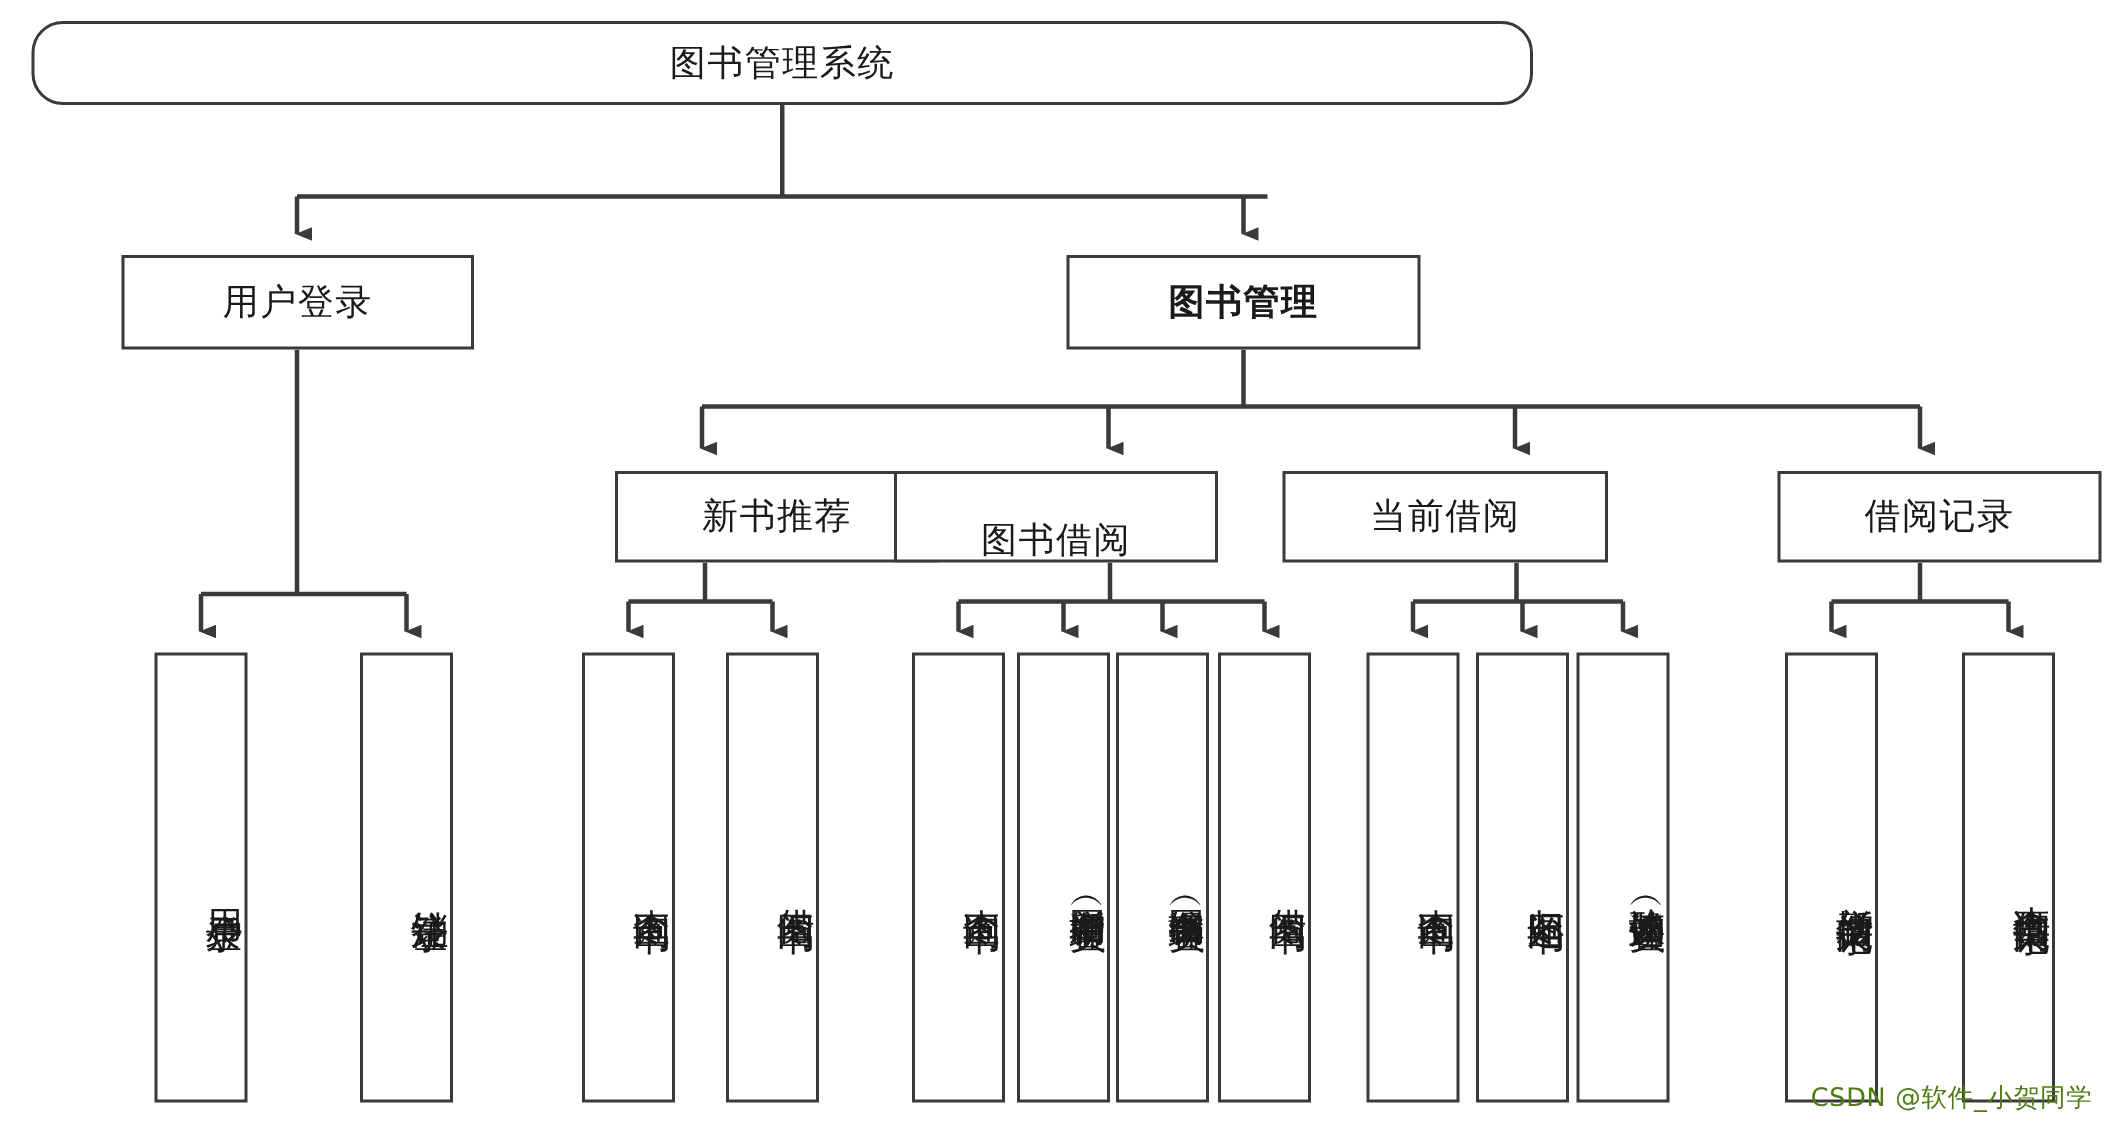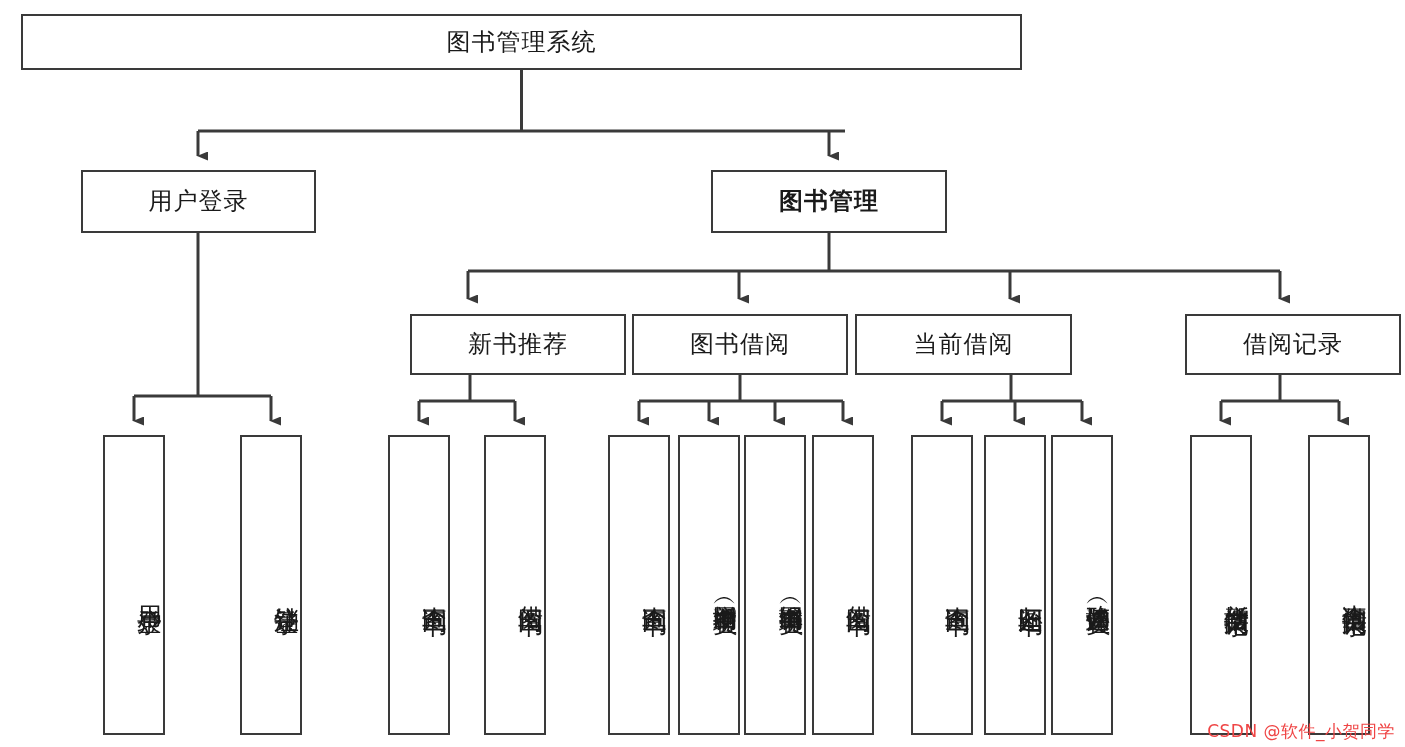--- a/index.html
+++ b/index.html
@@ -48,21 +48,21 @@
   }
   .node.vert.tall-text{
     font-size:24px;
     letter-spacing:1px;
   }
   .watermark{
     position:absolute;
     right:10px;
     bottom:4px;
     font-size:17px;
-    color:#ef4444;
+    color:#4d7c0f;
     letter-spacing:0.5px;
     white-space:nowrap;
     z-index:3;
     font-family:"DejaVu Sans","Liberation Sans",sans-serif;
   }
 </style>
 </head>
 <body>
 
 <div id="stage">
@@ -110,35 +110,35 @@
       <path d="M1015,401 L1015,421" marker-end="url(#arrow)"></path>
       <path d="M1082,401 L1082,421" marker-end="url(#arrow)"></path>
 
       <path d="M1280,375 L1280,401"></path>
       <path d="M1221,401 L1339,401"></path>
       <path d="M1221,401 L1221,421" marker-end="url(#arrow)"></path>
       <path d="M1339,401 L1339,421" marker-end="url(#arrow)"></path>
     </g>
   </svg>
 
-  <div class="node horiz" style="left:21px;top:14px;width:1001px;height:56px;">
+  <div class="node horiz" style="left:21px;top:14px;width:1001px;height:56px;border-radius:21px;">
     <span>图书管理系统</span>
   </div>
 
   <div class="node horiz" style="left:81px;top:170px;width:235px;height:63px;">
     <span>用户登录</span>
   </div>
   <div class="node horiz" style="left:711px;top:170px;width:236px;height:63px;font-weight:bold;">
     <span>图书管理</span>
   </div>
 
   <div class="node horiz" style="left:362px;top:314px;width:216px;height:61px;margin-left:48px;">
     <span>新书推荐</span>
   </div>
-  <div class="node horiz" style="left:632px;top:314px;width:216px;height:61px;">
+  <div class="node horiz" style="left:596px;top:314px;width:216px;height:61px;align-items:flex-end;">
     <span>图书借阅</span>
   </div>
   <div class="node horiz" style="left:855px;top:314px;width:217px;height:61px;">
     <span>当前借阅</span>
   </div>
   <div class="node horiz" style="left:1172px;top:314px;width:216px;height:61px;margin-left:13px;">
     <span>借阅记录</span>
   </div>
 
   <div class="node vert" style="left:103px;top:435px;width:62px;height:300px;">

